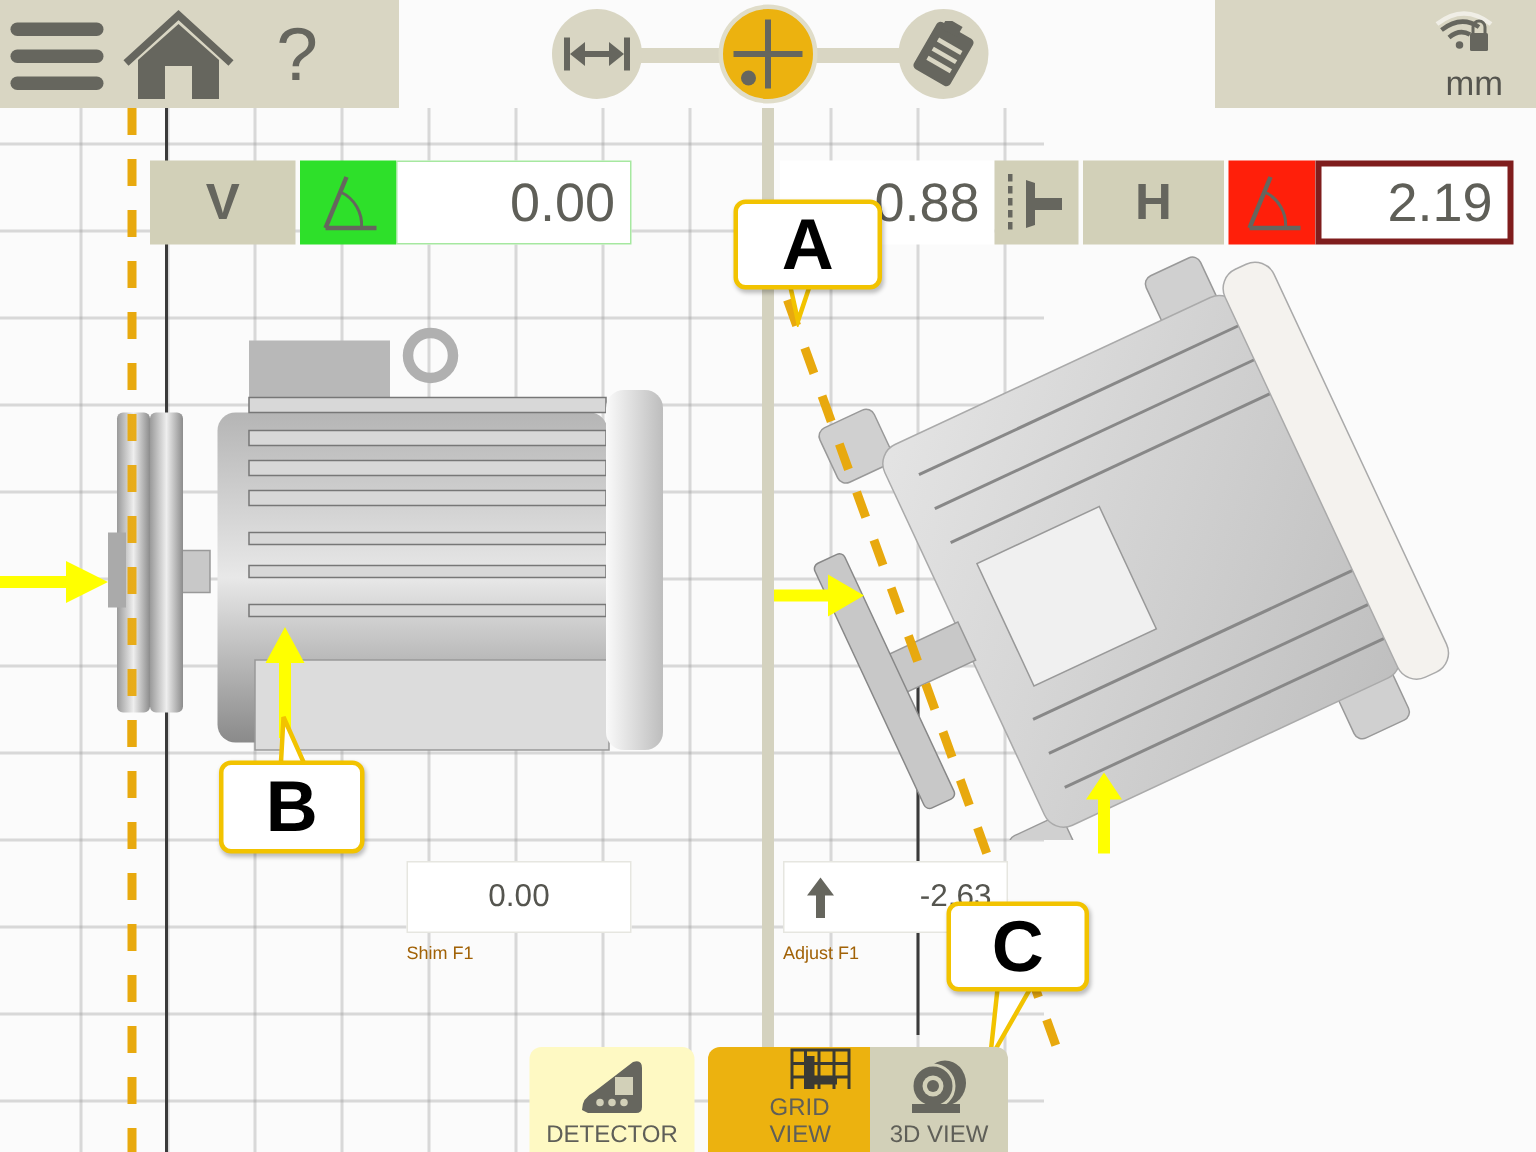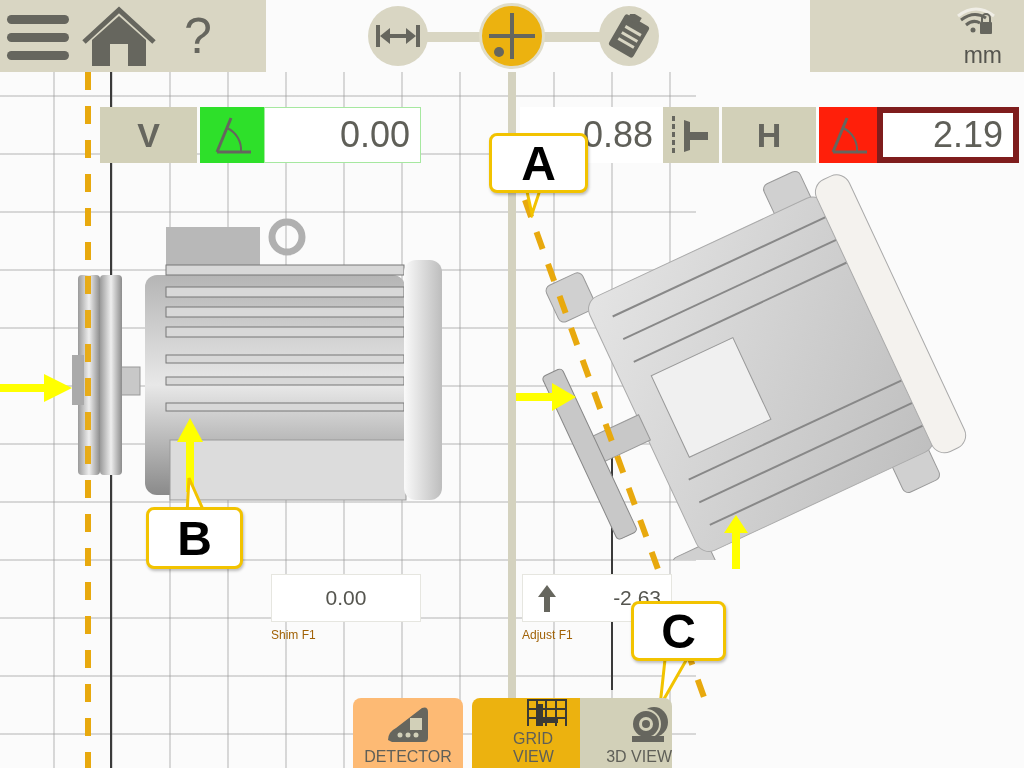--- a/index.html
+++ b/index.html
@@ -264,21 +264,21 @@
   <div class="label-box" style="left:722px; top:107px; width:94px; height:56px;">
     <span>H</span>
   </div>
   <div class="angle-box" style="left:819px; top:107px; width:58px; height:56px; background:#ff1f0a;">
     <svg width="46" height="46">
       <line x1="8" y1="40" x2="22" y2="6" stroke="#66665e" stroke-width="3"></line>
       <line x1="8" y1="40" x2="42" y2="40" stroke="#66665e" stroke-width="3"></line>
       <path d="M18,16 A24,24 0 0 1 32,40" fill="none" stroke="#66665e" stroke-width="2"></path>
     </svg>
   </div>
-  <div class="value-box" style="left:877px; top:107px; width:142px; height:56px; border:6px solid #7f1d1d;">
+  <div class="value-box" style="left:877px; top:107px; width:132px; height:56px; border:4px solid #7f1d1d;">
     <span>2.19</span>
   </div>
 
   <div class="small-field" style="left:271px; top:574px; width:150px; height:48px;">
     <span>0.00</span>
   </div>
   <span class="field-caption" style="left:271px; top:628px;">Shim F1</span>
 
   <div class="small-field" style="left:522px; top:574px; width:150px; height:48px; justify-content:space-between; padding:0 10px 0 14px;">
     <svg width="20" height="30">
@@ -306,21 +306,21 @@
   </div>
 
   <svg style="position:absolute; left:652px; top:650px;" width="50" height="60">
     <polygon points="14,0 40,0 8,56" fill="#fff" stroke="#f2c300" stroke-width="3"></polygon>
     <rect x="14" y="-2" width="26" height="6" fill="#fff"></rect>
   </svg>
   <div class="callout" style="left:631px; top:601px; width:95px; height:60px;">
     <span>C</span>
   </div>
 
-  <div class="tab" style="left:353px; width:110px; background:#fdba74; border-radius:8px 8px 0 0;">
+  <div class="tab" style="left:353px; width:110px; background:#fef9c3; border-radius:8px 8px 0 0;">
     <svg width="44" height="40">
       <path d="M2,36 Q2,28 10,24 L36,4 Q42,2 42,8 L42,34 Q42,38 38,38 L6,38 Z" fill="#66665e"></path>
       <rect x="24" y="14" width="12" height="12" fill="#d2d0b8"></rect>
       <circle cx="14" cy="31" r="2.5" fill="#d2d0b8"></circle>
         <circle cx="22" cy="31" r="2.5" fill="#d2d0b8"></circle>
         <circle cx="30" cy="31" r="2.5" fill="#d2d0b8"></circle>
     </svg>
     <span class="tab-label">DETECTOR</span>
   </div>
 
@@ -334,21 +334,21 @@
         <line x1="2" y1="11" x2="40" y2="11"></line>
           <line x1="2" y1="20" x2="40" y2="20"></line>
           <line x1="2" y1="29" x2="40" y2="29"></line>
       </g>
       <rect x="12" y="6" width="5" height="30" fill="#3a3a34"></rect>
       <rect x="14" y="20" width="18" height="5" fill="#3a3a34"></rect>
     </svg>
     <span class="tab-label">GRID VIEW</span>
   </div>
 
-  <div class="tab" style="left:580px; width:92px; background:#d2d0b8; border-radius:0 8px 0 0;align-items:flex-end;">
+  <div class="tab" style="left:580px; width:92px; background:#d2d0b8; border-radius:0 8px 0 0;">
     <svg width="44" height="40">
       <ellipse cx="26" cy="18" rx="14" ry="15" fill="#66665e"></ellipse>
       <circle cx="18" cy="20" r="14" fill="#66665e" stroke="#d2d0b8" stroke-width="2"></circle>
       <circle cx="18" cy="20" r="7" fill="#d2d0b8"></circle>
       <circle cx="18" cy="20" r="4" fill="#66665e"></circle>
       <rect x="4" y="32" width="32" height="6" fill="#66665e"></rect>
     </svg>
     <span class="tab-label">3D VIEW</span>
   </div>
 

